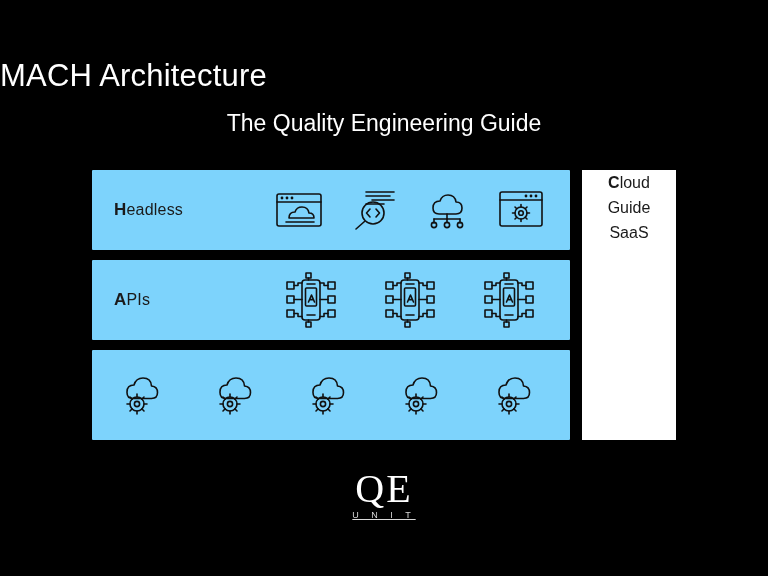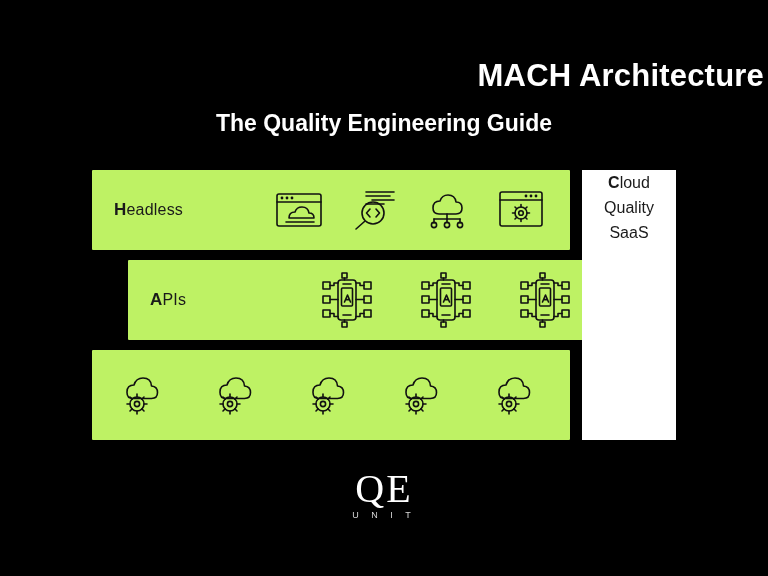--- a/index.html
+++ b/index.html
@@ -20,34 +20,34 @@
     height: 576px;
     background: #000000;
   }
 
   
   .title {
     position: absolute;
     top: 58px;
     left: 0;
     width: 764px;
-    text-align: right;
+    text-align: left;
     font-size: 31px;
-    font-weight: bold;
+    font-weight: normal;
     letter-spacing: 0.2px;
     color: #ffffff;
   }
   .subtitle {
     position: absolute;
     top: 110px;
     left: 0;
     width: 768px;
     text-align: center;
     font-size: 23px;
-    font-weight: 700;
+    font-weight: 400;
     color: #ffffff;
   }
 
   
   .diagram {
     position: absolute;
     left: 92px;
     top: 170px;
     width: 584px;
     height: 270px;
@@ -56,29 +56,29 @@
     position: absolute;
     left: 0;
     top: 0;
     width: 478px;
     height: 270px;
   }
   .row {
     position: absolute;
     left: 0;
     width: 478px;
-    background: #bef264;
+    background: #7dd3fc;
     color: #000000;
     border-radius: 1px;
     display: flex;
     align-items: center;
     gap: 20px;
   }
   .row-headless   { top: 0px;   height: 80px; }
-  .row-apis       { top: 90px;  height: 80px; margin-left: 36px; }
+  .row-apis       { top: 90px;  height: 80px; }
   .row-micro      { top: 180px; height: 90px; }
 
   .row-label {
     width: 150px;
     padding-left: 22px;
     box-sizing: border-box;
     font-size: 16px;
     color: #1a1a1a;
     letter-spacing: 0.2px;
   }
@@ -132,20 +132,21 @@
     font-size: 40px;
     letter-spacing: 2px;
     color: #ffffff;
     line-height: 38px;
   }
   .logo-unit {
     font-size: 9px;
     letter-spacing: 5px;
     color: #d8d8d8;
     margin-top: 2px;
+    text-decoration: underline;
   }
   .logo-tagline {
     font-size: 7.5px;
     letter-spacing: 0.4px;
     color: #cfcfcf;
     margin-top: 18px;
   }
   .logo-rule {
     width: 60px;
     height: 1px;
@@ -348,21 +349,21 @@
           </span>
 
         </div>
       </div>
 
     </div>
 
     <div class="side">
       <div class="side-text">
         <div><b>C</b><span>loud</span></div>
-        <div>Quality</div>
+        <div>Guide</div>
         <div>SaaS</div>
       </div>
     </div>
 
   </div>
 
   <div class="footer">
     <div class="logo-qe">QE</div>
     <div class="logo-unit">U N I T</div>
     <div class="logo-rule"></div>

